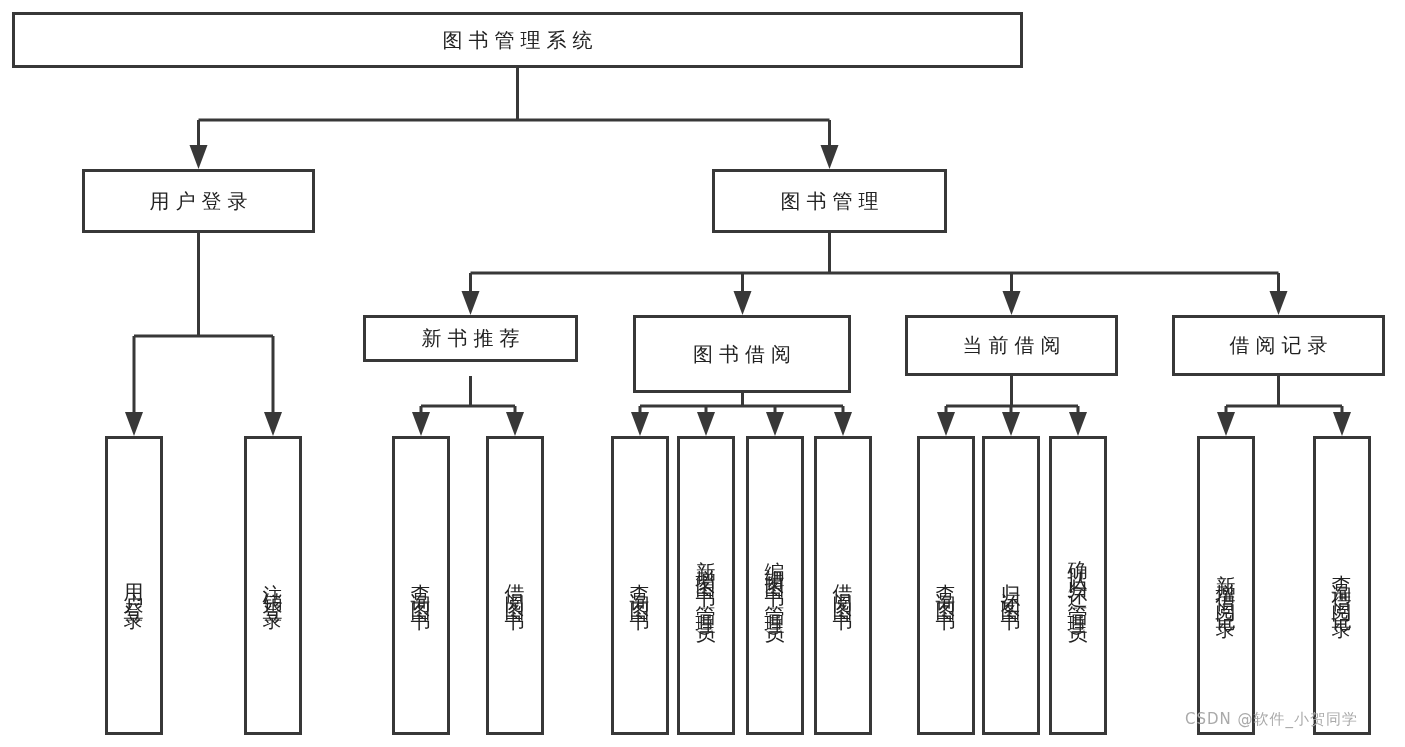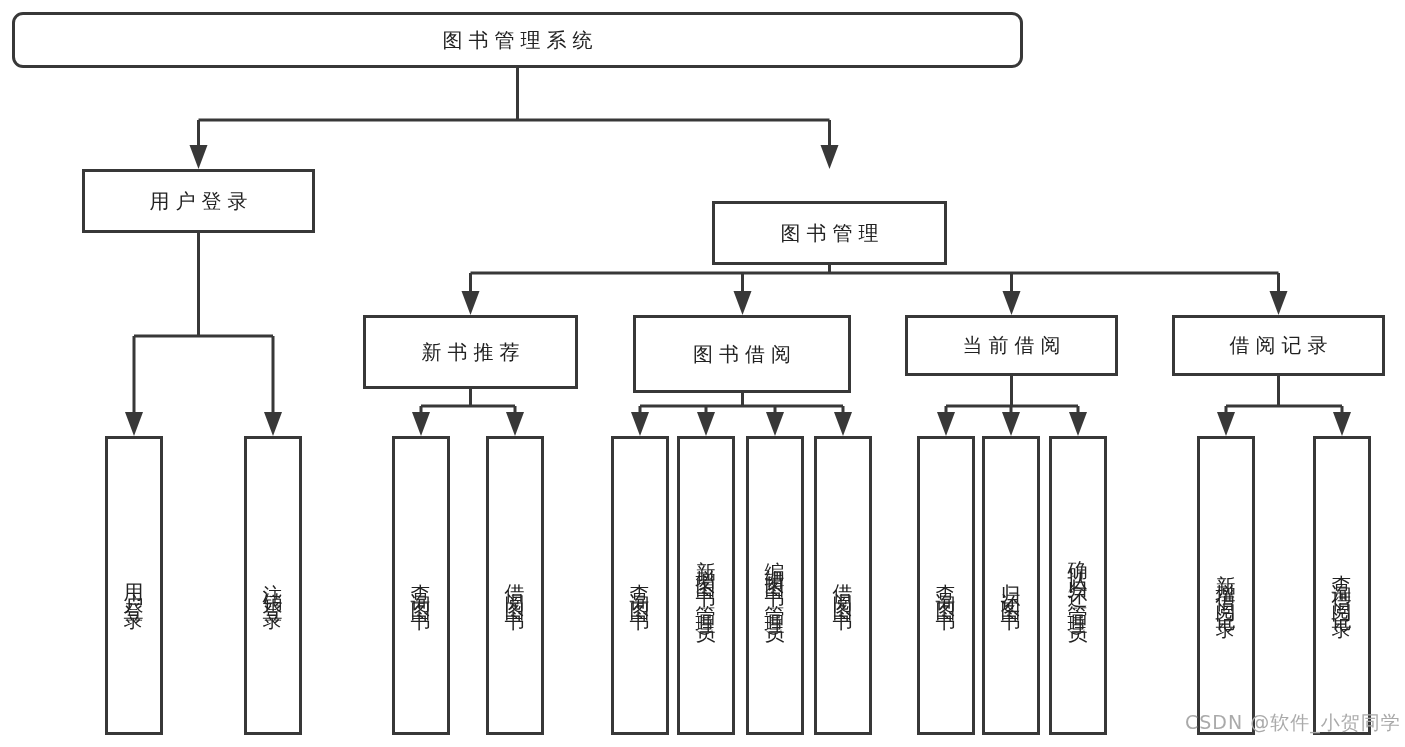--- a/index.html
+++ b/index.html
@@ -27,24 +27,24 @@
     align-items:center;
     justify-content:center;
     text-align:center;
   }
   .h-node {
     font-size:20px;
     letter-spacing:6px;
     text-indent:6px;
     white-space:nowrap;
   }
-  .root-node   { left:12px;  top:12px;  width:1011px; height:56px;border-radius:11px; }
+  .root-node   { left:12px;  top:12px;  width:1011px; height:56px; }
   .n-userlogin { left:82px;  top:169px; width:233px;  height:64px; }
-  .n-bookmgmt  { left:712px; top:169px; width:235px;  height:64px;margin-top:32px; }
-  .n-newbook   { left:363px; top:315px; width:215px;  height:74px; }
+  .n-bookmgmt  { left:712px; top:169px; width:235px;  height:64px; }
+  .n-newbook   { left:363px; top:315px; width:215px;  height:47px; }
   .n-borrow    { left:633px; top:315px; width:218px;  height:78px; }
   .n-current   { left:905px; top:315px; width:213px;  height:61px; }
   .n-records   { left:1172px;top:315px; width:213px;  height:61px; }
   .leaf {
     position:absolute;
     top:436px;
     width:58px;
     height:299px;
     background:#ffffff;
     border:3px solid #383838;
@@ -68,21 +68,21 @@
   .l8  { left:814px; }
   .l9  { left:917px; }
   .l10 { left:982px; }
   .l11 { left:1049px; }
   .l12 { left:1197px; }
   .l13 { left:1313px; }
   .watermark {
     position:absolute;
     left:1185px;
     top:710px;
-    font-size:19px;
+    font-size:15px;
     color:#aaaaaa;
     letter-spacing:1px;
     white-space:nowrap;
   }
   svg path { stroke:#383838; stroke-width:3; fill:none; }
   svg polygon { fill:#383838; }
 </style>
 </head>
 <body>
 

